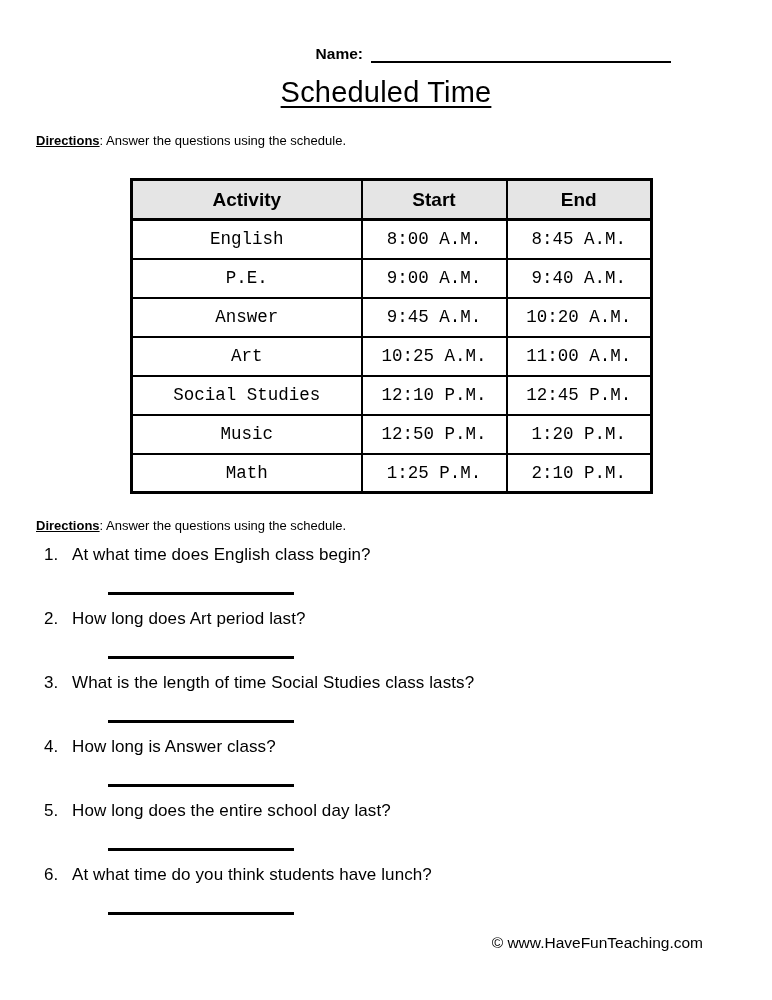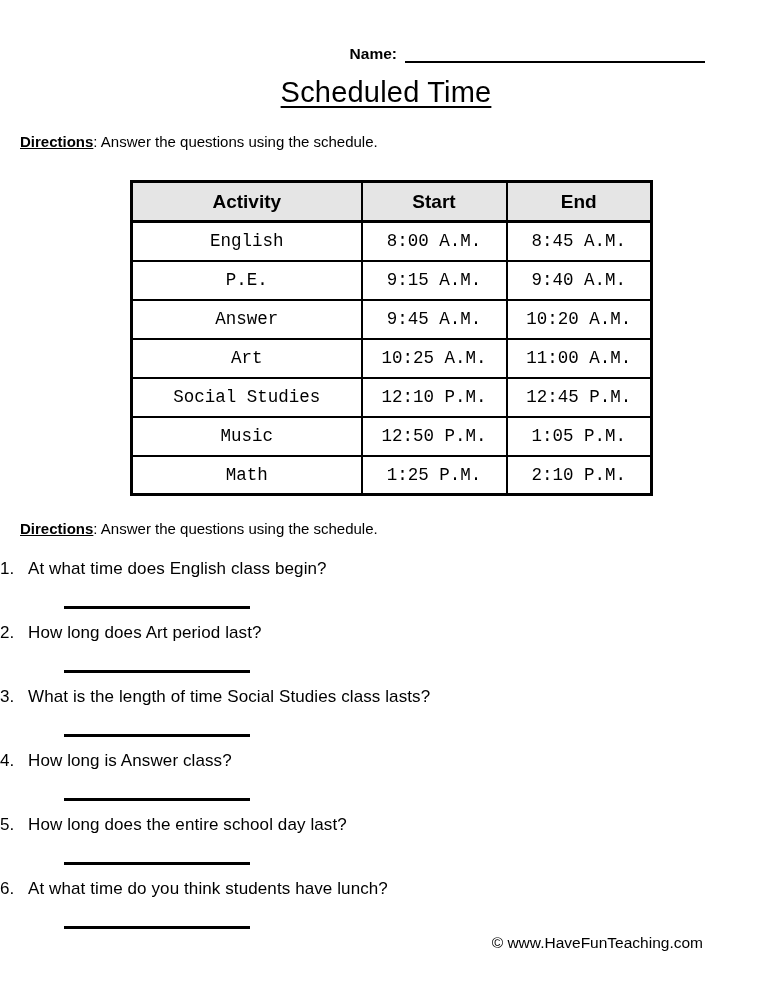--- a/index.html
+++ b/index.html
@@ -12,21 +12,21 @@
     position: relative;
     overflow: hidden;
   }
   .page { width: 772px; height: 1000px; padding-top: 45px; }
 
   
   .name-row {
     display: flex;
     justify-content: flex-end;
     align-items: flex-end;
-    padding-right: 67px;
+    padding-right: 101px;
     font-size: 15.5px;
     text-align: right;
   }
   .name-label { font-weight: bold; font-weight: 600; margin-right: 8px; }
   .name-line {
     display: inline-block;
     width: 300px;
     height: 14px;
     border-bottom: 2px solid #000;
   }
@@ -37,22 +37,22 @@
     font-size: 29px;
     font-weight: 500;
     text-decoration: underline;
     text-underline-offset: 4px;
     margin-top: 13px;
     letter-spacing: 0.2px;
   }
 
   
   .directions {
-    padding-left: 20px;
-    font-size: 15px;
+    padding-left: 36px;
+    font-size: 13px;
     margin-top: 24px;
   }
   .dir-label { font-weight: bold; text-decoration: underline; }
 
   
   table.schedule {
     border-collapse: collapse;
     margin-left: 130px;
     margin-top: 30px;
     width: 520px;
@@ -75,21 +75,21 @@
     background: #ffffff;
     font-size: 17.5px;
     height: 39px;
     font-family: Liberation Mono, monospace;
   }
   col.c-activity { width: 230px; }
   col.c-start { width: 145px; }
   col.c-end { width: 145px; }
 
   
-  .questions { margin-top: 22px; }
+  .questions { padding-left: 44px; margin-top: 12px; }
   .question {
     font-size: 17px;
     margin-bottom: 27px;
     letter-spacing: 0.1px;
   }
   .q-num { display: inline-block; width: 28px; }
   .answer-line {
     width: 186px;
     margin-left: 64px;
     border-bottom: 3px solid #000;
@@ -135,42 +135,42 @@
       </tr>
     </thead>
     <tbody>
         <tr>
           <td>English</td>
           <td>8:00 A.M.</td>
           <td>8:45 A.M.</td>
         </tr>
         <tr>
           <td>P.E.</td>
-          <td>9:15 A.M.</td>
+          <td>9:00 A.M.</td>
           <td>9:40 A.M.</td>
         </tr>
         <tr>
           <td>Answer</td>
           <td>9:45 A.M.</td>
           <td>10:20 A.M.</td>
         </tr>
         <tr>
           <td>Art</td>
           <td>10:25 A.M.</td>
           <td>11:00 A.M.</td>
         </tr>
         <tr>
           <td>Social Studies</td>
           <td>12:10 P.M.</td>
           <td>12:45 P.M.</td>
         </tr>
         <tr>
           <td>Music</td>
           <td>12:50 P.M.</td>
-          <td>1:05 P.M.</td>
+          <td>1:20 P.M.</td>
         </tr>
         <tr>
           <td>Math</td>
           <td>1:25 P.M.</td>
           <td>2:10 P.M.</td>
         </tr>
       </tbody>
   </table>
 
   <p class="directions">

